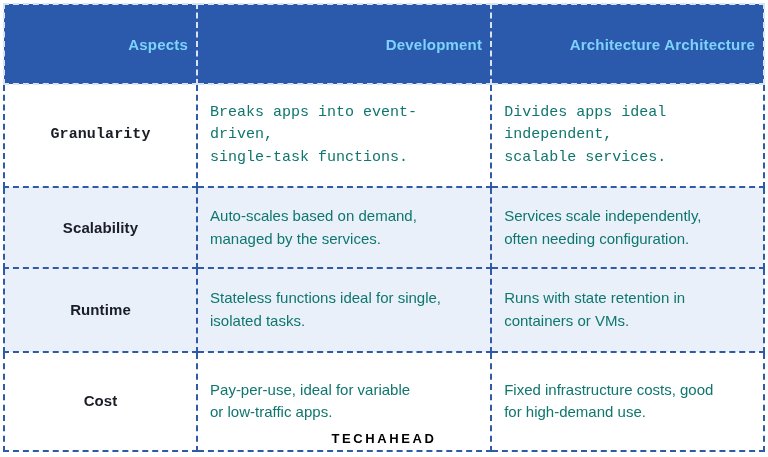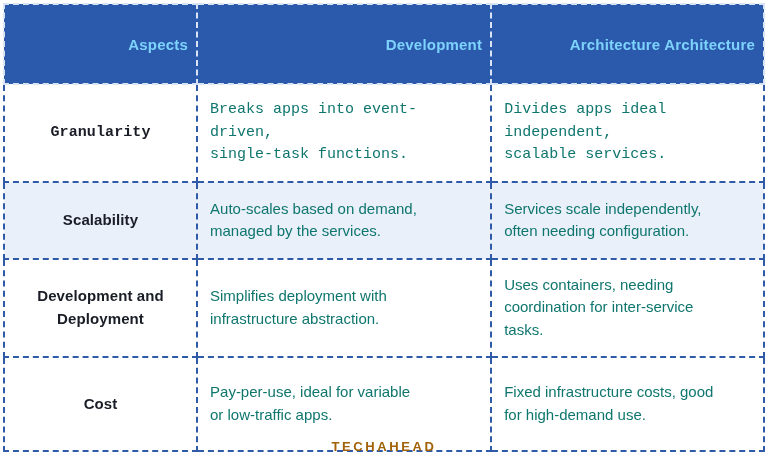--- a/index.html
+++ b/index.html
@@ -61,26 +61,26 @@
   }
   tbody tr.r1 { height: 73px; font-family: Liberation Mono, monospace; }
   tbody tr.r2 { height: 70px; margin-top: 45px; }
   tbody tr.r3 { height: 75px; }
   tbody tr.r4 { height: 72px; }
   tbody tr.r5 { height: 86px; }
 
   .watermark {
     position: absolute;
     left: 50%;
-    bottom: 3px;
+    bottom: 11px;
     transform: translateX(-50%);
     font-size: 13px;
     font-weight: 700;
     letter-spacing: 2.6px;
-    color: #a16207;
+    color: #000000;
     user-select: none;
     pointer-events: none;
   }
 </style>
 </head>
 <body>
 
 <div class="canvas">
 
   <table class="compare">
@@ -104,28 +104,26 @@
         <td>Divides apps ideal independent,
 scalable services.</td>
       </tr>
       <tr class="r2 alt">
         <td class="aspect">Scalability</td>
         <td>Auto-scales based on demand,
 managed by the services.</td>
         <td>Services scale independently,
 often needing configuration.</td>
       </tr>
-      <tr class="r3">
-        <td class="aspect">Development and
-Deployment</td>
-        <td>Simplifies deployment with
-infrastructure abstraction.</td>
-        <td>Uses containers, needing
-coordination for inter-service
-tasks.</td>
+      <tr class="r4 alt">
+        <td class="aspect">Runtime</td>
+        <td>Stateless functions ideal for single,
+isolated tasks.</td>
+        <td>Runs with state retention in
+containers or VMs.</td>
       </tr>
       <tr class="r5">
         <td class="aspect">Cost</td>
         <td>Pay-per-use, ideal for variable
 or low-traffic apps.</td>
         <td>Fixed infrastructure costs, good
 for high-demand use.</td>
       </tr>
     </tbody>
   </table>

